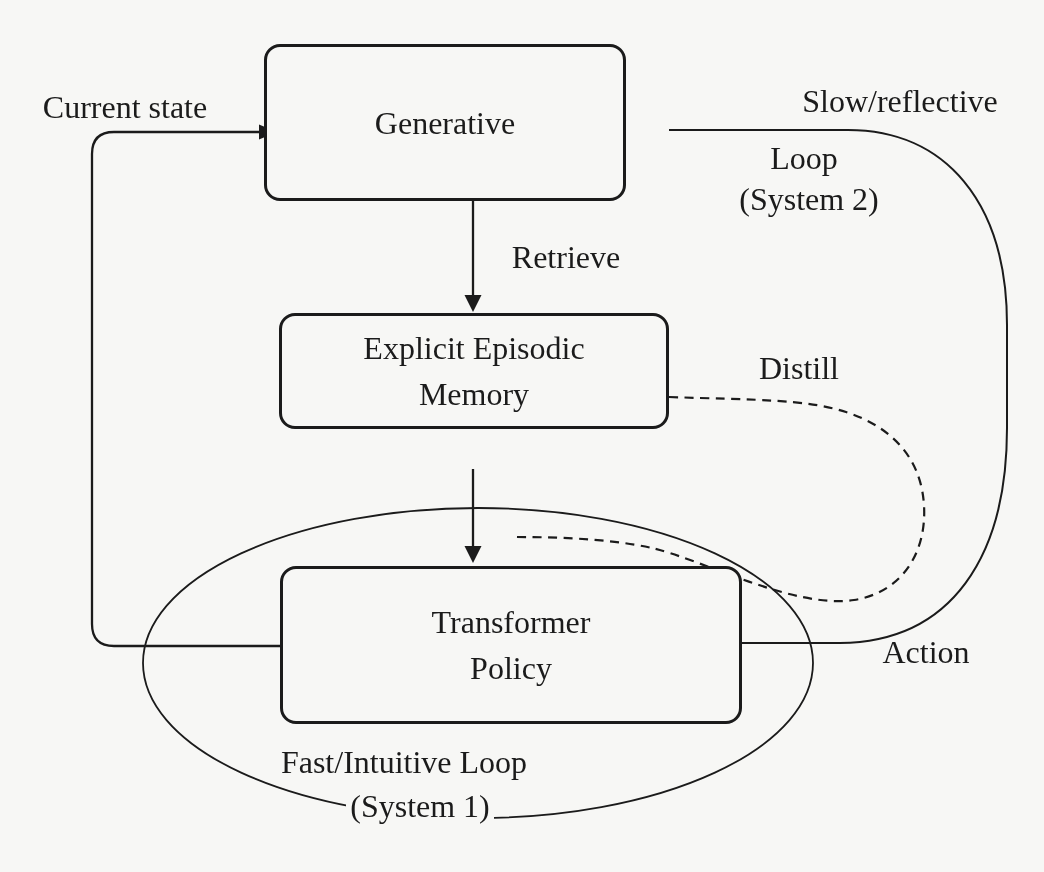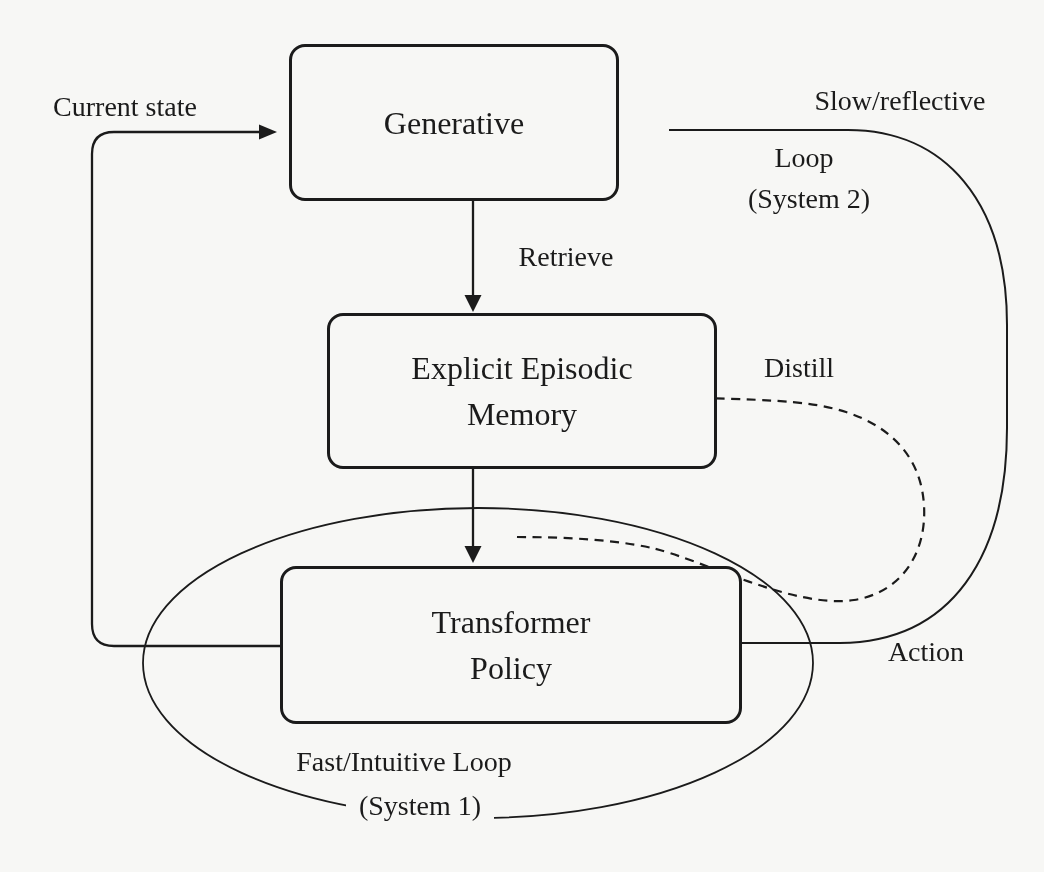--- a/index.html
+++ b/index.html
@@ -30,27 +30,27 @@
     display: flex;
     align-items: center;
     justify-content: center;
     text-align: center;
   }
   .node-text {
     font-size: 32px;
     line-height: 46px;
     white-space: pre-line;
   }
-  .node-gwm { left: 289px; top: 44px;  width: 330px; height: 157px; }
-  .node-eem { left: 279px; top: 313px; width: 390px; height: 156px; margin-left: 48px; }
+  .node-gwm { left: 264px; top: 44px;  width: 362px; height: 157px; }
+  .node-eem { left: 279px; top: 313px; width: 390px; height: 116px; }
   .node-tp  { left: 280px; top: 566px; width: 462px; height: 158px; }
   .lbl {
     position: absolute;
     transform: translate(-50%, -50%);
-    font-size: 28px;
+    font-size: 32px;
     line-height: 40px;
     white-space: nowrap;
     text-align: right;
   }
   .lbl-current-state { left: 125px; top: 107px; }
   .lbl-slow          { left: 852px; top: 101px; margin-left: 48px; }
   .lbl-loop          { left: 804px; top: 158px; }
   .lbl-system2       { left: 809px; top: 199px; }
   .lbl-retrieve      { left: 566px; top: 257px; }
   .lbl-distill       { left: 799px; top: 368px; }

